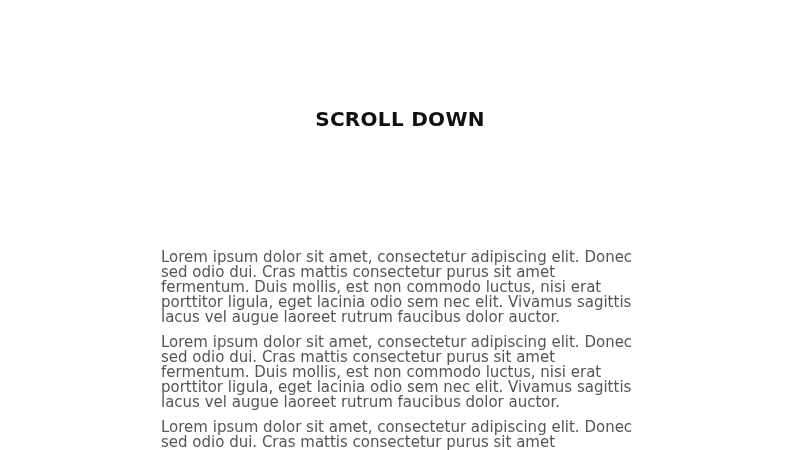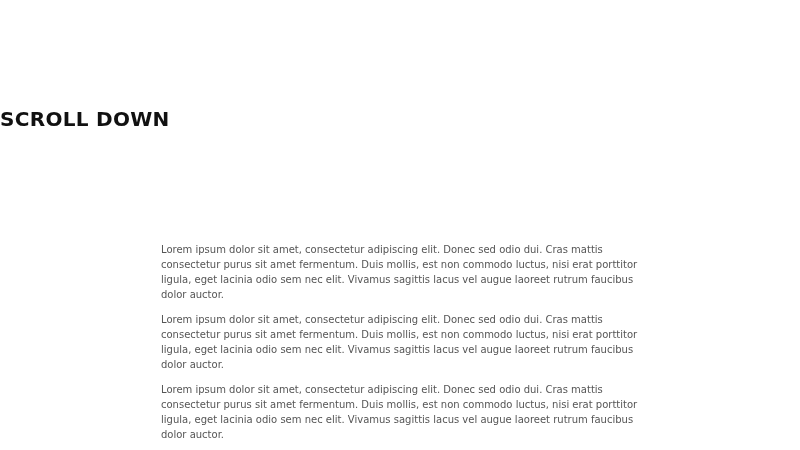--- a/index.html
+++ b/index.html
@@ -1,22 +1,22 @@
 <!DOCTYPE html>
 <html><head>
 <meta charset="utf-8">
 <style>
   html, body { margin: 0; padding: 0; background: #ffffff; }
   body { width: 800px; height: 450px; overflow: hidden; position: relative;
          font-family: "DejaVu Sans", sans-serif; }
-  .title { position: absolute; top: 106px; left: 0; width: 800px; 
+  .title { position: absolute; top: 106px; left: 0; width: 800px; text-align: center;
            font-family: "DejaVu Sans", sans-serif; font-weight: bold; font-size: 20px;
            letter-spacing: 0.3px; color: #111; margin: 0; line-height: 26px; }
   .content { position: absolute; top: 242px; left: 161px; width: 478px; }
-  .content p { margin: 0 0 10px 0; font-size: 10px; line-height: 15px; color: #555;
+  .content p { margin: 8px 0 10px 0; font-size: 15px; line-height: 15px; color: #555;
                font-family: "DejaVu Sans", sans-serif; }
 </style>
 </head>
 <body>
 
 <h1 class="title">SCROLL DOWN</h1>
 
 <div class="content">
   <p>Lorem ipsum dolor sit amet, consectetur adipiscing elit. Donec sed odio dui. Cras mattis consectetur purus sit amet fermentum. Duis mollis, est non commodo luctus, nisi erat porttitor ligula, eget lacinia odio sem nec elit. Vivamus sagittis lacus vel augue laoreet rutrum faucibus dolor auctor.</p>
   <p>Lorem ipsum dolor sit amet, consectetur adipiscing elit. Donec sed odio dui. Cras mattis consectetur purus sit amet fermentum. Duis mollis, est non commodo luctus, nisi erat porttitor ligula, eget lacinia odio sem nec elit. Vivamus sagittis lacus vel augue laoreet rutrum faucibus dolor auctor.</p>

